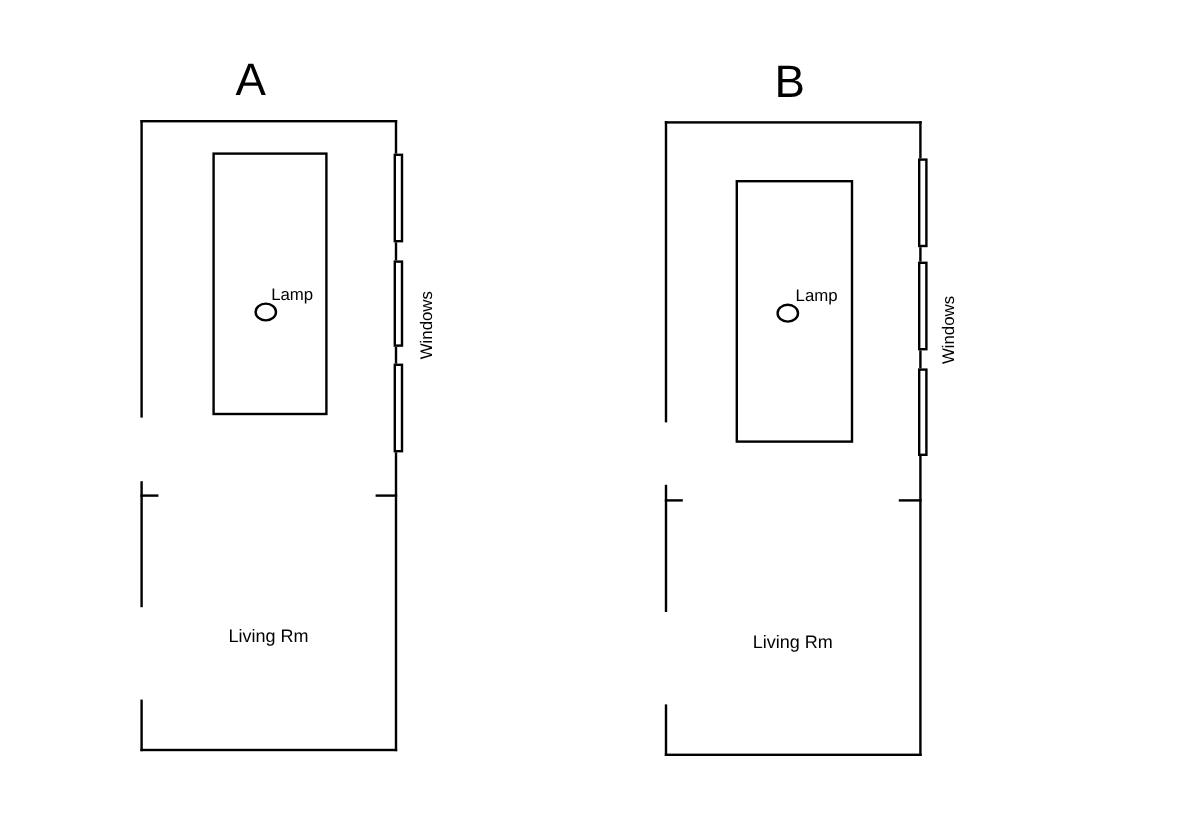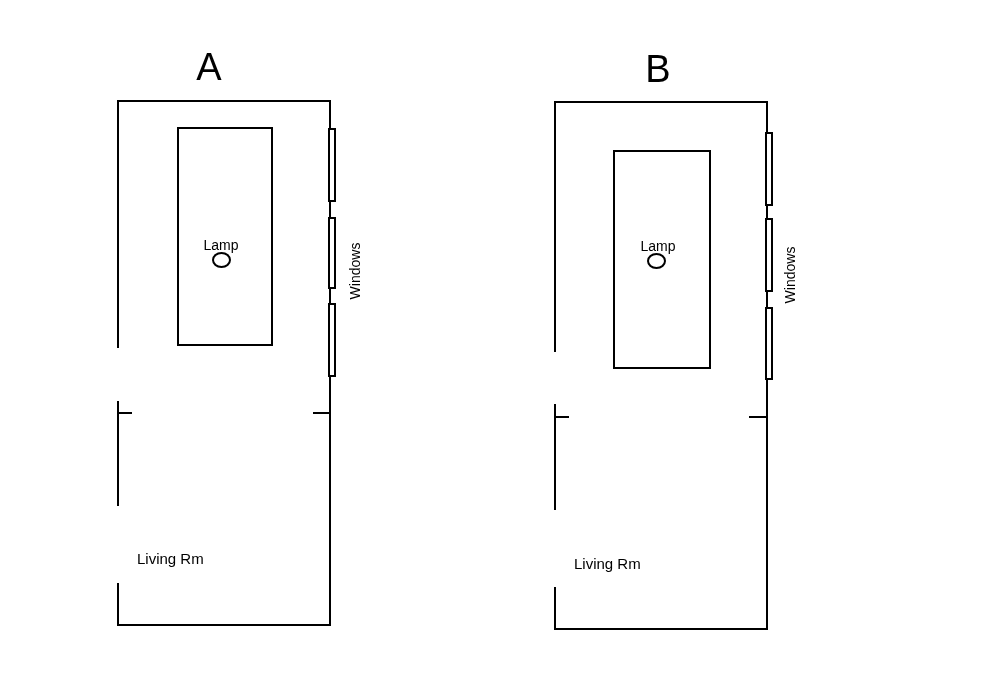--- a/index.html
+++ b/index.html
@@ -31,33 +31,32 @@
     letter-spacing: 0;
   }
   .table-rect {
     position: absolute;
     border: 2px solid #000000;
     background: transparent;
     box-sizing: border-box;
   }
   .small-label {
     position: absolute;
-    text-align: center;
+    text-align: right;
     font-size: 14px;
     line-height: 16px;
     white-space: nowrap;
   }
   .living-label {
     position: absolute;
     width: 120px;
-    text-align: left;
+    text-align: right;
     font-size: 15px;
     line-height: 16px;
     white-space: nowrap;
-    margin-top: 28px;
   }
   .lamp-oval {
     position: absolute;
     width: 19px;
     height: 16px;
     border: 2.5px solid #000000;
     border-radius: 50%;
     background: #ffffff;
     box-sizing: border-box;
   }

